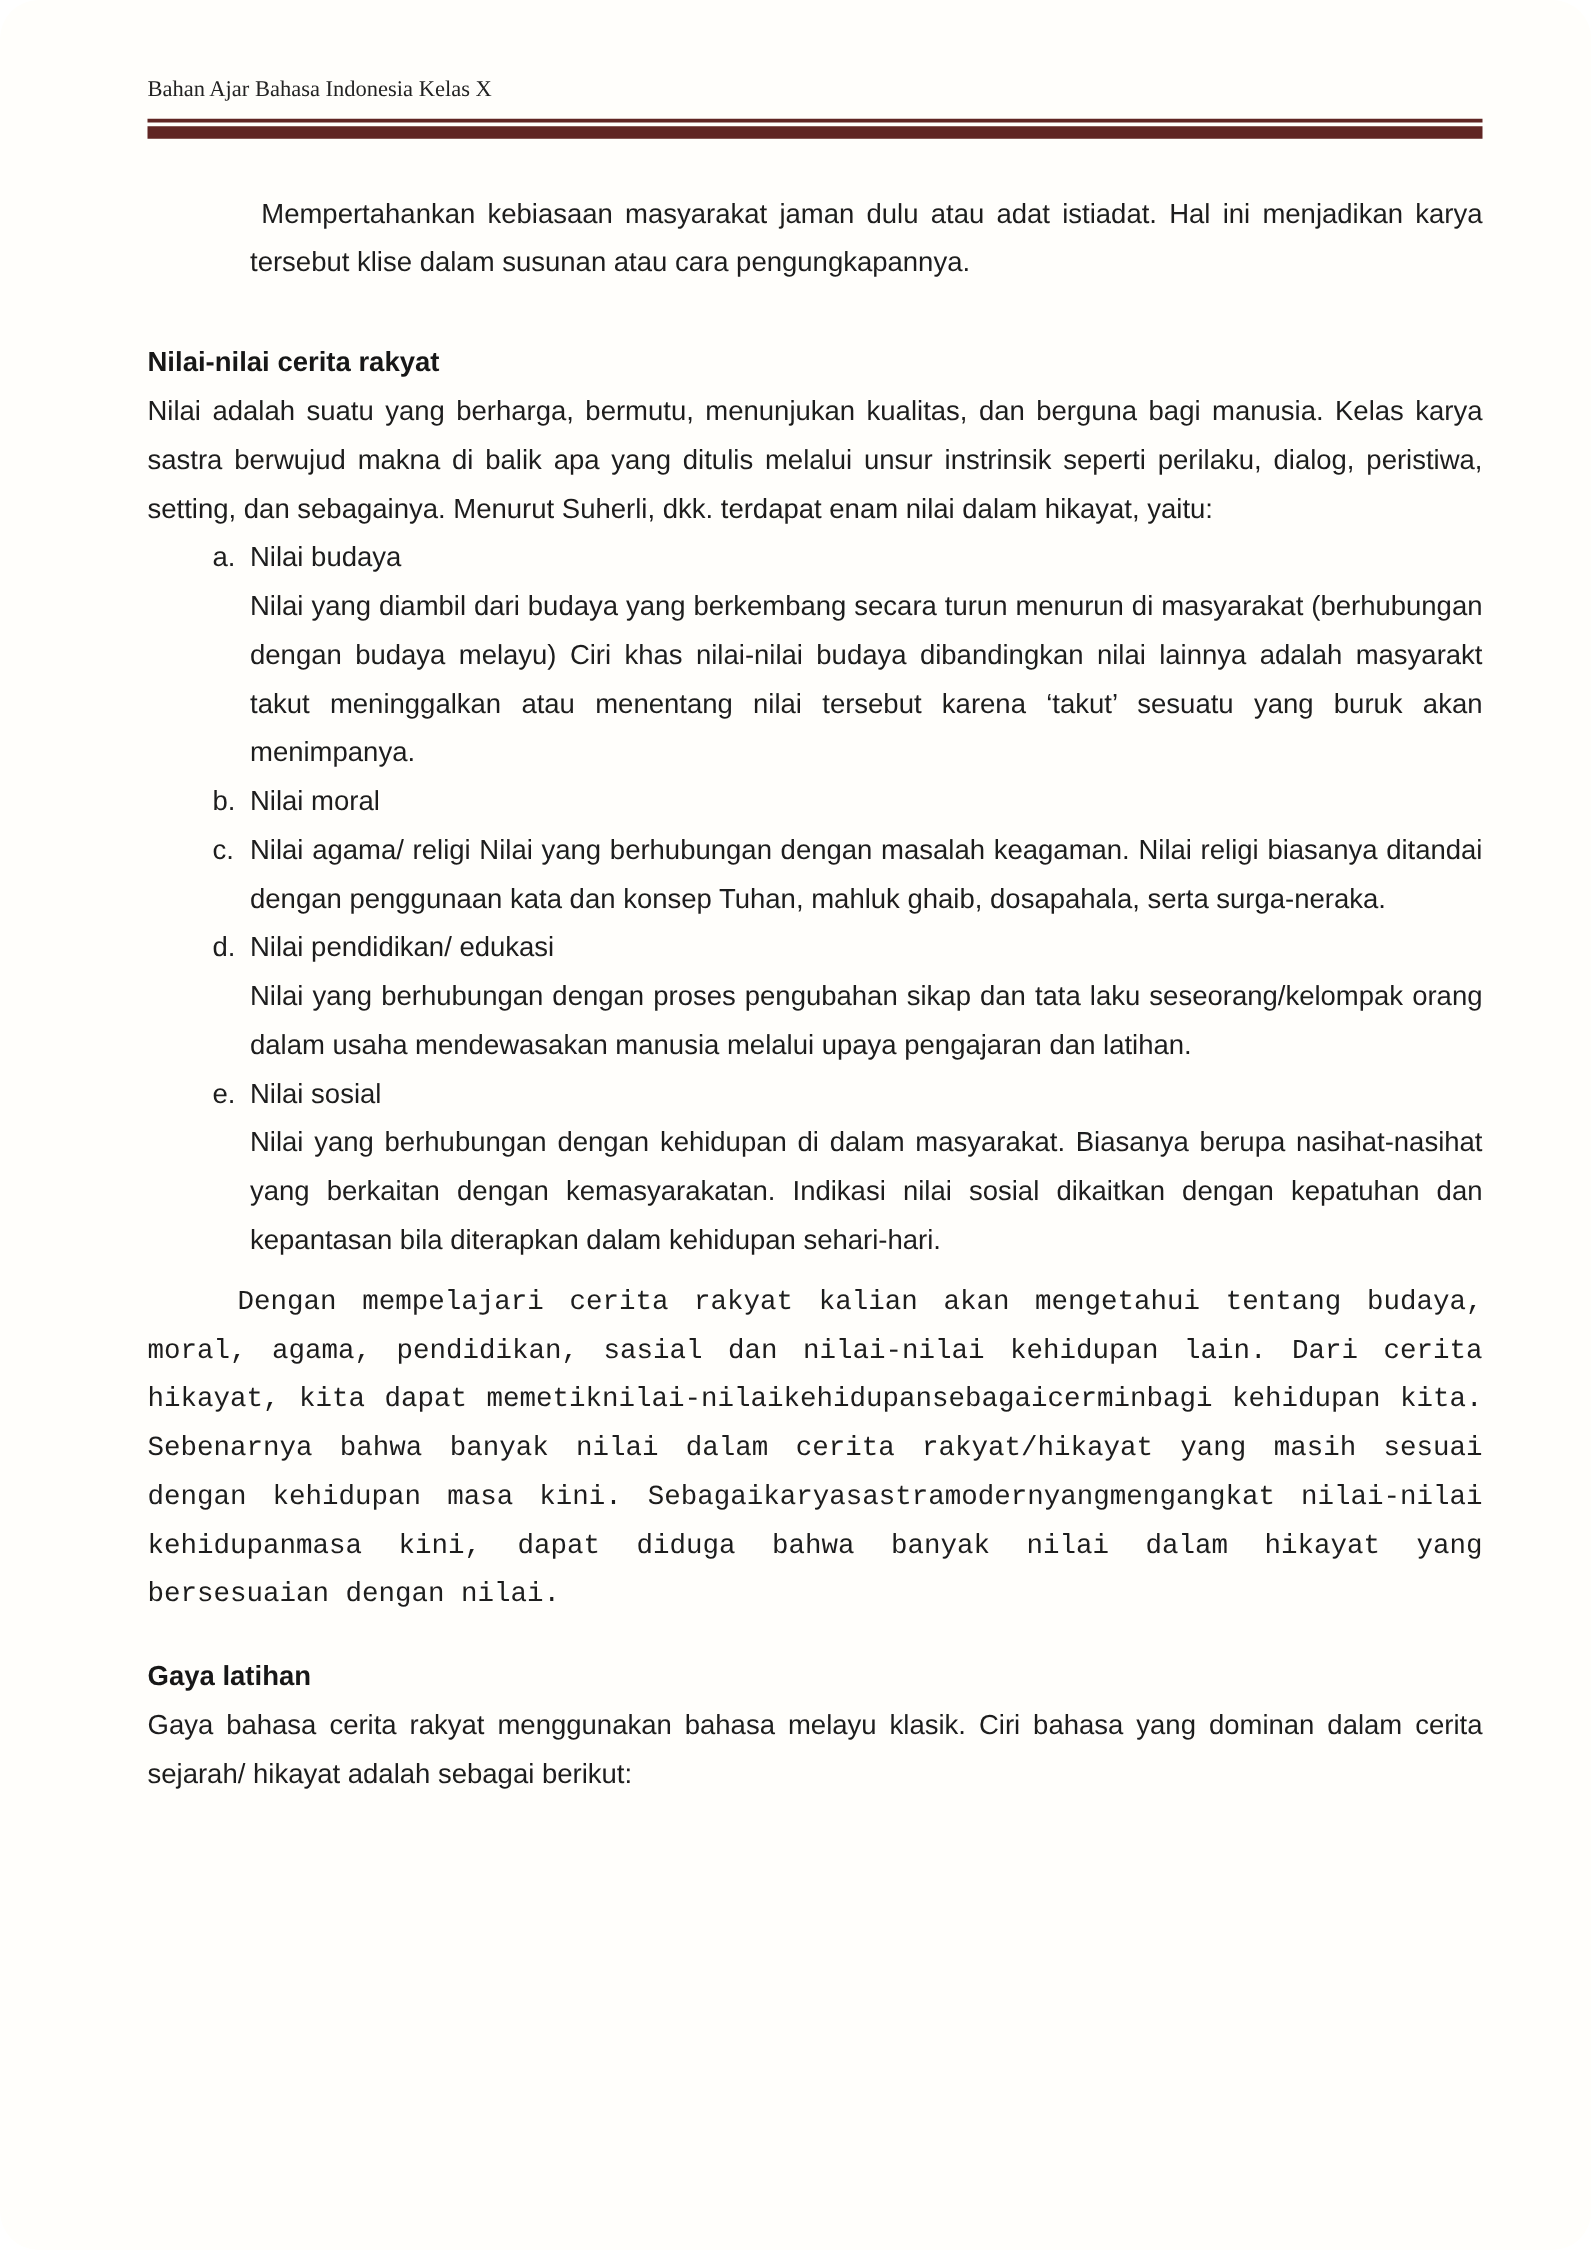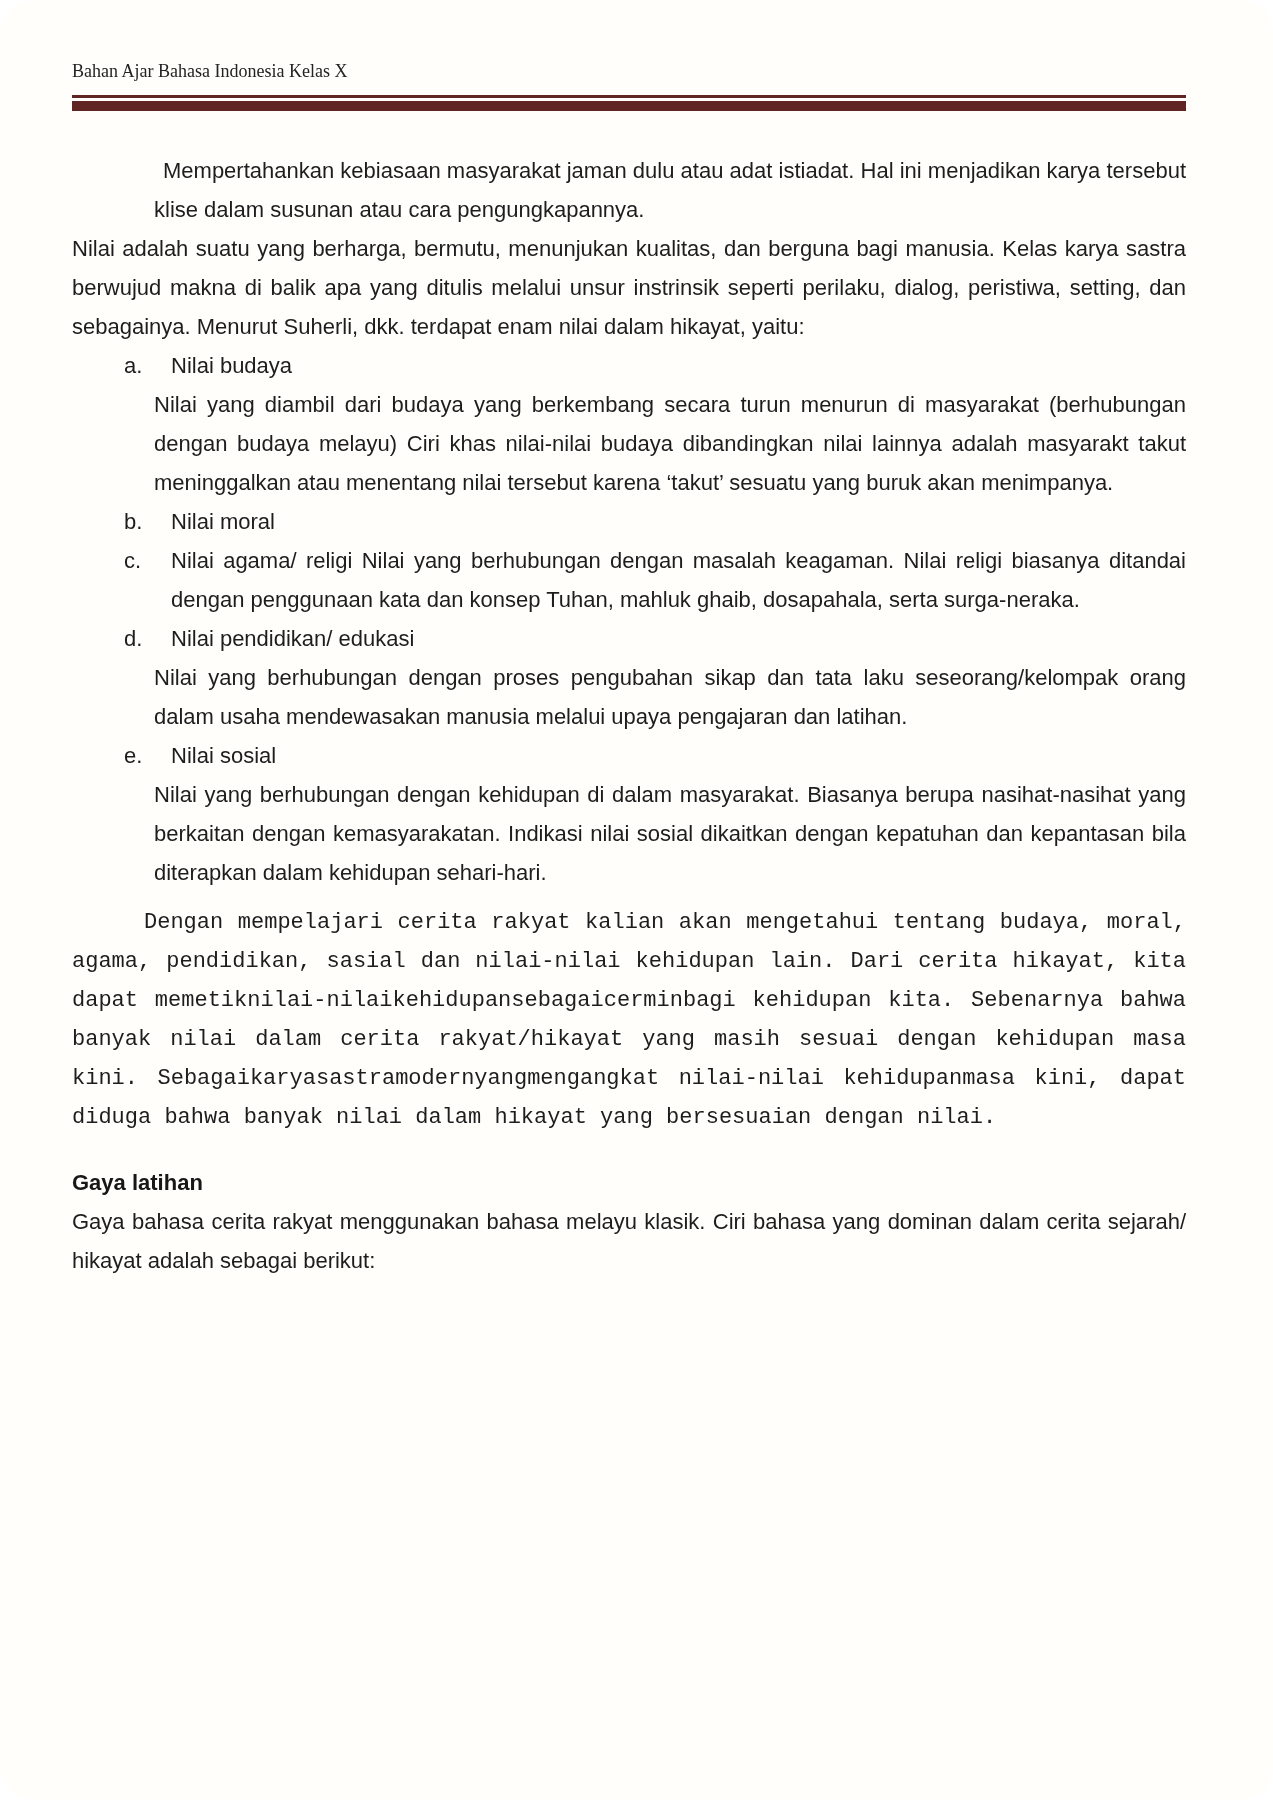--- a/index.html
+++ b/index.html
@@ -5,21 +5,21 @@
   * { box-sizing: border-box; }
   html, body { margin: 0; padding: 0; background: #ffffff; }
   .page {
     width: 1273px;
     height: 1800px;
     background: #fffefb;
     color: #1d1d1d;
     font-family: "Liberation Sans", sans-serif;
     font-size: 22px;
     line-height: 39px;
-    padding: 0 87px 0 72px;
+    padding: 0 87px 0 118px;
     overflow: hidden;
     border-radius: 31px;
   }
   
   .hdr { padding-top: 58px; }
   .hdr-title {
     font-family: "Liberation Serif", serif;
     font-size: 18px;
     line-height: 26px;
     color: #232323;
@@ -41,21 +41,21 @@
     line-height: 39px;
     font-weight: bold;
     margin: 0;
     color: #171717;
   }
   .h-nilai { margin-top: 41px; }
   .h-gaya  { margin-top: 26px; }
   .nilai-list { list-style: none; margin: 0; padding: 0; }
   .nilai-list li { position: relative; padding-left: 82px; }
   .li-marker { position: absolute; left: 52px; top: 0; }
-  .item-title { text-align: justify; margin-left: 17px; }
+  .item-title { text-align: justify; }
   .item-desc  { text-align: justify; }
   .closing {
     margin-top: 11px;
     text-indent: 72px;
     text-align: justify;
     font-family: Liberation Mono, monospace;
   }
   .numbered { text-align: left; }
 </style>
 </head>
@@ -66,20 +66,21 @@
   <header class="hdr">
     <div class="hdr-title">Bahan Ajar Bahasa Indonesia Kelas X</div>
     <div class="rule-thin"></div>
     <div class="rule-thick"></div>
   </header>
 
   <main>
 
     <p class="intro">Mempertahankan kebiasaan masyarakat jaman dulu atau adat istiadat. Hal ini menjadikan karya tersebut klise dalam susunan atau cara pengungkapannya.</p>
 
+    <h2 class="h-nilai">Nilai-nilai cerita rakyat</h2>
 
     <p class="just">Nilai adalah suatu yang berharga, bermutu, menunjukan kualitas, dan berguna bagi manusia. Kelas karya sastra berwujud makna di balik apa yang ditulis melalui unsur instrinsik seperti perilaku, dialog, peristiwa, setting, dan sebagainya. Menurut Suherli, dkk. terdapat enam nilai dalam hikayat, yaitu:</p>
 
     <ol class="nilai-list">
 
       <li>
         <span class="li-marker">a.</span>
         <div class="item-title">Nilai budaya</div>
         <div class="item-desc">Nilai yang diambil dari budaya yang berkembang secara turun menurun di masyarakat (berhubungan dengan budaya melayu) Ciri khas nilai-nilai budaya dibandingkan nilai lainnya adalah masyarakt takut meninggalkan atau menentang nilai tersebut karena ‘takut’ sesuatu yang buruk akan menimpanya.</div>
       </li>

